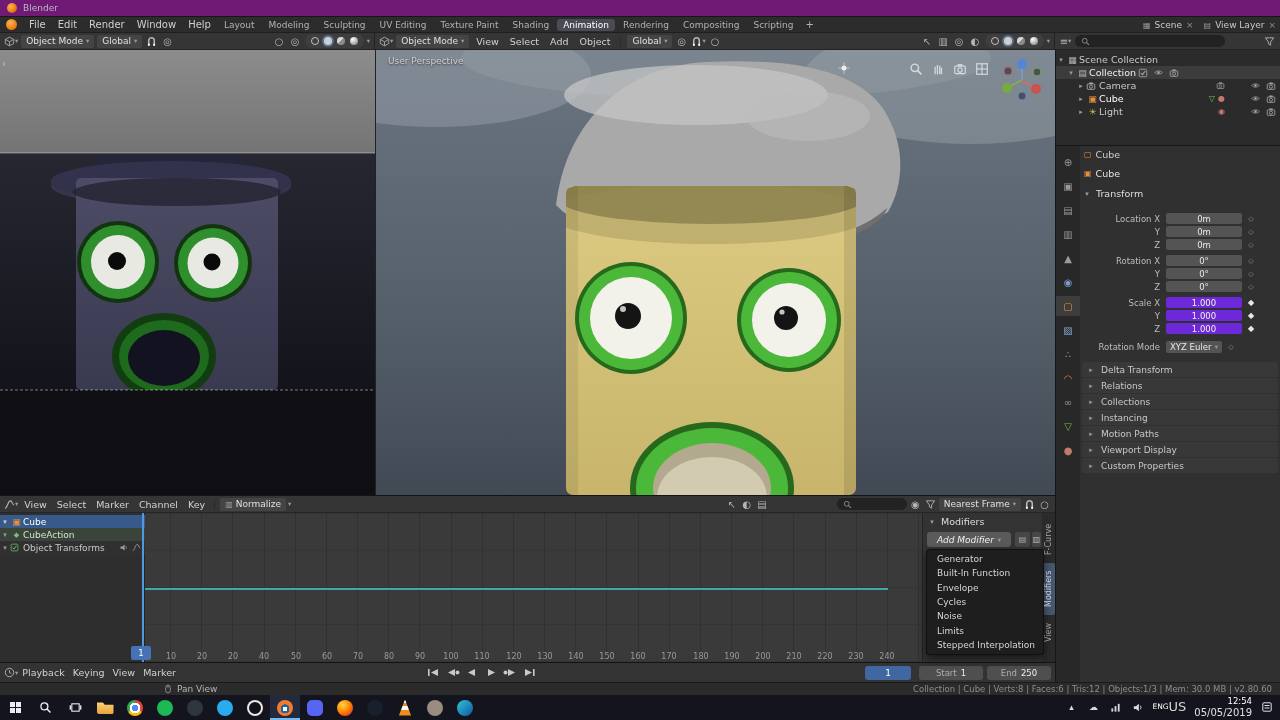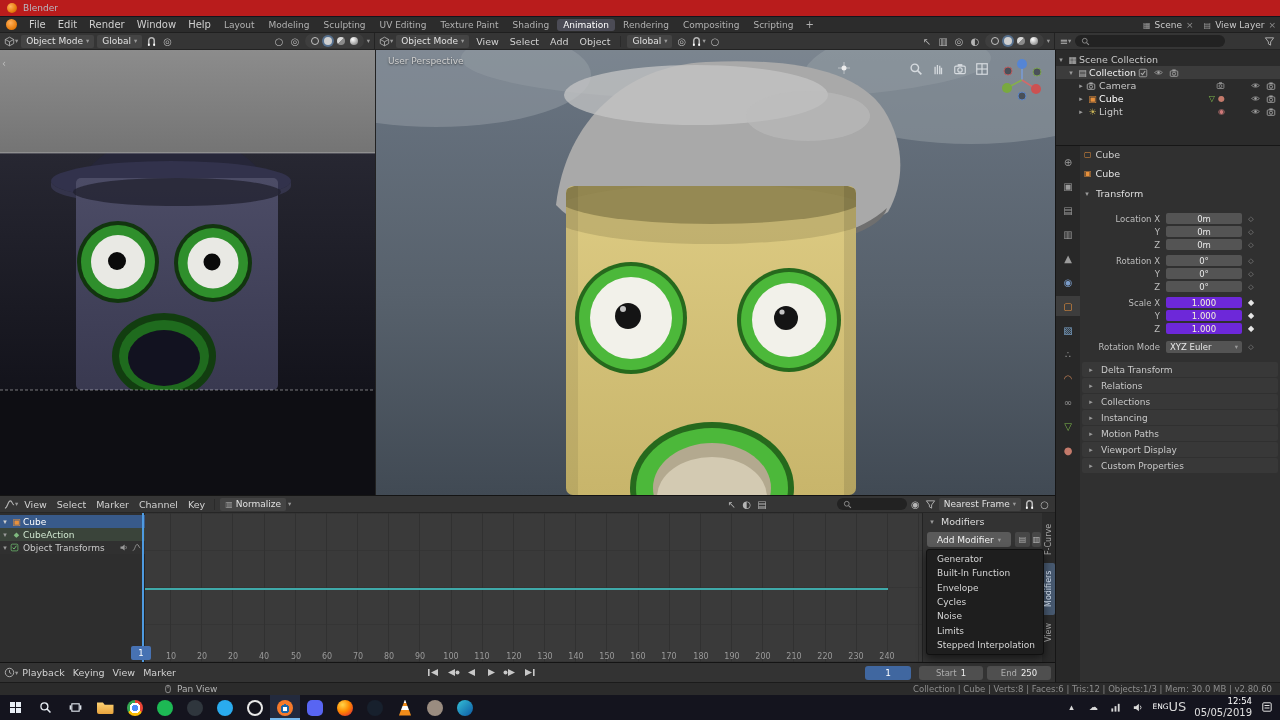--- a/index.html
+++ b/index.html
@@ -1,21 +1,21 @@
 <!DOCTYPE html>
 <html><head>
 <meta charset="utf-8">
 <style>
   *{margin:0;padding:0;box-sizing:border-box;}
   html,body{width:1280px;height:720px;overflow:hidden;}
   body{font-family:"DejaVu Sans",sans-serif;background:#2b2b2b;color:#ccc;position:relative;}
   .abs{position:absolute;}
   svg{display:block;}
   
-  #titlebar{left:0;top:0;width:1280px;height:17px;background:#b91c1c;display:flex;align-items:center;gap:6px;padding-left:7px;border-bottom:1px solid #15151d;}
+  #titlebar{left:0;top:0;width:1280px;height:17px;background:#701a75;display:flex;align-items:center;gap:6px;padding-left:7px;border-bottom:1px solid #15151d;}
   .blogo{width:10px;height:10px;border-radius:50%;background:radial-gradient(circle at 35% 35%,#ffb25e,#e87d0d 60%,#a85400);}
   #titlebar .ttext{font-size:9px;color:#b9b9c2;}
   #menubar{left:0;top:17px;width:1280px;height:16px;background:#2c2c2c;display:flex;align-items:center;border-bottom:1px solid #1f1f1f;}
   .mlogo{width:11px;height:11px;border-radius:50%;background:radial-gradient(circle at 40% 35%,#ffb25e,#e87d0d 65%,#a85400);margin:0 6px;}
   .menu{font-size:10px;color:#cfcfcf;padding:0 6px;cursor:default;}
   .ws{font-size:9px;color:#b2b2b2;padding:1px 6px;border-radius:3px;margin:16px 1px;white-space:nowrap;}
   .ws.active{background:#4b4b55;color:#ffffff;}
   .ws-add{color:#b2b2b2;font-size:10px;padding:0 5px;}
   #mb-right{position:absolute;right:4px;top:17px;height:16px;display:flex;align-items:center;gap:10px;}
   .mb-widget{display:flex;align-items:center;gap:4px;font-size:9px;color:#c9c9c9;}
@@ -56,21 +56,21 @@
   .pcontent{position:absolute;left:24px;top:0;width:201px;height:537px;}
   .pcrumb{position:absolute;left:4px;top:3px;display:flex;align-items:center;gap:4px;font-size:9.5px;color:#cdcdcd;}
   .pname{position:absolute;left:4px;top:22px;display:flex;align-items:center;gap:4px;font-size:9.5px;color:#e2e2e2;}
   .phead{position:absolute;left:2px;display:flex;align-items:center;gap:4px;font-size:9.5px;color:#dedede;}
   .trow{position:absolute;left:0;width:201px;height:13px;display:flex;align-items:center;}
   .tlabel{width:86px;text-align:right;font-size:8.5px;color:#bdbdbd;padding-right:6px;flex:none;}
   .tfield{width:76px;height:11px;background:#545454;border-radius:2px;font-size:8.5px;color:#e8e8e8;display:flex;align-items:center;justify-content:center;flex:none;}
   .trow.keyed .tfield{background:#6d28d9;color:#f4f4da;}
   .tdec{width:18px;text-align:center;font-size:7px;color:#858585;}
   .trow.keyed .tdec{color:#e6e6e6;font-size:8px;}
-  .rmfield{width:76px;height:12px;background:#545454;border-radius:2px;font-size:8.5px;color:#e8e8e8;display:flex;align-items:center;justify-content:space-between;padding:0 4px;flex:none;}
+  .rmfield{width:56px;height:12px;background:#545454;border-radius:2px;font-size:8.5px;color:#e8e8e8;display:flex;align-items:center;justify-content:space-between;padding:0 4px;flex:none;}
   .ppanel{position:absolute;left:2px;width:196px;height:15px;background:#383838;border-radius:2px;display:flex;align-items:center;gap:5px;font-size:9px;color:#c9c9c9;padding-left:4px;}
   
   #vpl-canvas{left:0;top:50px;width:375px;height:445px;overflow:hidden;background:#111;}
   #vpm-canvas{left:375px;top:50px;width:680px;height:558px;overflow:hidden;border-left:1px solid #222;}
   .vp-overlay-text{position:absolute;left:12px;top:6px;font-size:9px;color:#cfcfcf;text-shadow:0 1px 2px rgba(0,0,0,.6);}
   .collapse-arrow{position:absolute;left:2px;top:8px;font-size:10px;color:#cfcfcf;opacity:.75;}
   #navicons{position:absolute;right:66px;top:12px;display:flex;gap:8px;color:#dfe3e7;opacity:.9;}
   #gizmo{position:absolute;right:10px;top:5px;}
   
   #graph{left:0;top:495px;width:1055px;height:167px;background:#3a3a3a;border-top:1px solid #141414;}
@@ -80,21 +80,21 @@
   .grow{position:absolute;left:0;width:145px;height:13px;display:flex;align-items:center;font-size:9px;color:#c8c8c8;}
   #gplot{position:absolute;left:145px;top:0;width:777px;height:150px;background-color:#3a3a3a;background-image:repeating-linear-gradient(to right,#313131 0 1px,transparent 1px 31.17px),repeating-linear-gradient(to bottom,rgba(49,49,49,.55) 0 1px,transparent 1px 37px);background-position:25px 0;}
   #gcurve{position:absolute;left:145px;top:75px;width:743px;height:2px;background:#3fa9a9;}
   #gplayhead{position:absolute;left:142px;top:0;width:2px;height:150px;background:#4e9ae0;}
   #gplabel{position:absolute;left:131px;top:133px;width:20px;height:14px;background:#4772b3;border-radius:2px;color:#fff;font-size:8.5px;display:flex;align-items:center;justify-content:center;}
   .tick{position:absolute;top:139px;width:20px;text-align:center;font-size:8px;color:#9a9a9a;}
   #gsidebar{position:absolute;left:922px;top:0;width:120px;height:150px;background:#333333;border-left:1px solid #232323;}
   #gtabs{position:absolute;left:1042px;top:0;width:13px;height:150px;background:#2b2b2b;}
   .vtab{position:absolute;left:0;width:13px;writing-mode:vertical-rl;transform:rotate(180deg);font-size:8px;color:#a8a8a8;display:flex;align-items:center;justify-content:center;}
   .vtab.active{background:#475970;color:#dce8f8;border-radius:2px 0 0 2px;}
-  .addmod{position:absolute;left:4px;top:19px;width:84px;height:15px;background:#5a5a5a;border-radius:3px;display:flex;align-items:center;justify-content:center;gap:4px;font-size:9px;color:#f0f0f0;}
+  .addmod{position:absolute;left:4px;top:19px;width:84px;height:15px;background:#5a5a5a;border-radius:3px;display:flex;align-items:center;justify-content:center;gap:4px;font-size:9px;color:#f0f0f0;font-style:italic;}
   .modico{position:absolute;top:19px;width:15px;height:15px;background:#474747;border-radius:2px;display:flex;align-items:center;justify-content:center;color:#b5b5b5;font-size:8px;}
   #gmenu{position:absolute;left:926px;top:36px;width:118px;background:#1e1e1e;border:1px solid #101010;border-radius:3px;box-shadow:0 4px 10px rgba(0,0,0,.55);padding:2px 0;z-index:6;}
   .gmi{height:14.3px;display:flex;align-items:center;padding:0 10px;font-size:9px;color:#d6d6d6;white-space:nowrap;}
   
   #tl{left:0;top:662px;width:1055px;height:20px;background:#333333;border-top:1px solid #141414;display:flex;align-items:center;padding:0 4px;}
   .pb{width:19px;height:15px;display:flex;align-items:center;justify-content:center;border-radius:2px;}
   .pb svg{fill:#c8c8c8;}
   #tl-frame{width:46px;height:14px;background:#4067a0;border-radius:3px;color:#fff;font-size:9px;display:flex;align-items:center;justify-content:center;}
   .tl-field{width:64px;height:14px;background:#4f4f4f;border-radius:3px;display:flex;align-items:center;justify-content:center;gap:4px;font-size:8.5px;}
   .tl-field .lab{color:#adadad;} .tl-field .val{color:#efefef;}

